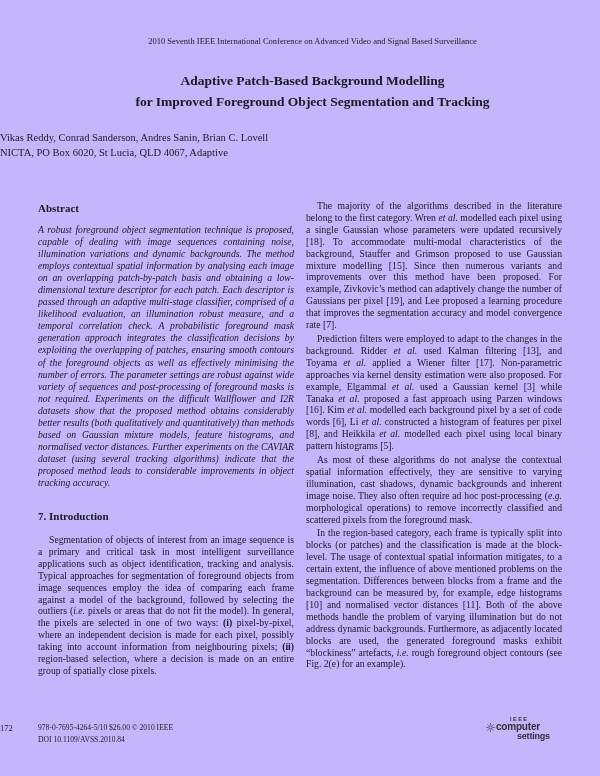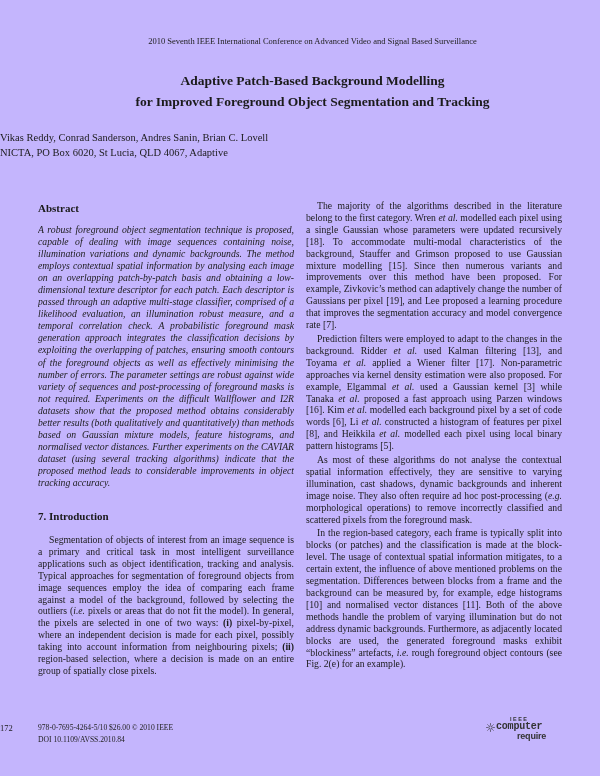--- a/index.html
+++ b/index.html
@@ -95,21 +95,20 @@
     margin-left: 24px;
     font-size: 5.5px;
     font-weight: bold;
     letter-spacing: 1.5px;
     line-height: 5px;
   }
   .logo-row {
     display: flex;
     align-items: center;
     line-height: 10px;
-    font-family: Liberation Mono, monospace;
   }
   .logo-computer {
     font-size: 10px;
     font-weight: bold;
     letter-spacing: -0.2px;
   }
   .logo-society {
     font-size: 9px;
     font-weight: bold;
     margin-left: 31px;
@@ -171,16 +170,16 @@
           <line x1="0.2" y1="6" x2="2.6" y2="6"></line>
           <line x1="9.4" y1="6" x2="11.8" y2="6"></line>
           <line x1="1.9" y1="1.9" x2="3.6" y2="3.6"></line>
           <line x1="8.4" y1="8.4" x2="10.1" y2="10.1"></line>
           <line x1="1.9" y1="10.1" x2="3.6" y2="8.4"></line>
           <line x1="8.4" y1="3.6" x2="10.1" y2="1.9"></line>
         </g>
       </svg>
       <span class="logo-computer">computer</span>
     </div>
-    <div class="logo-society">require</div>
+    <div class="logo-society">settings</div>
   </div>
 
 </div>
 
 </body></html>

